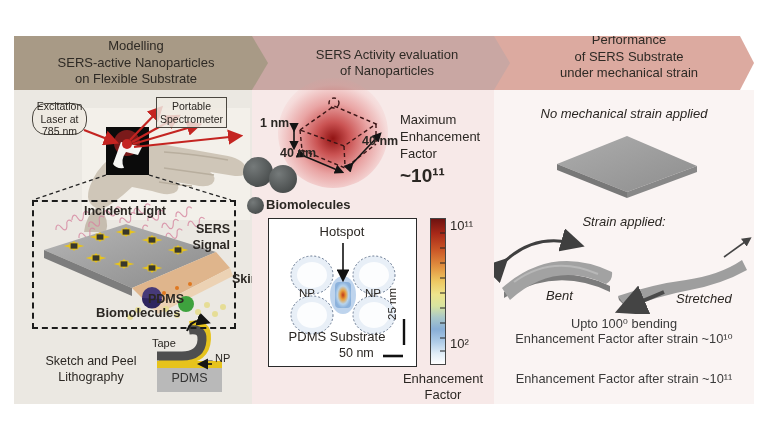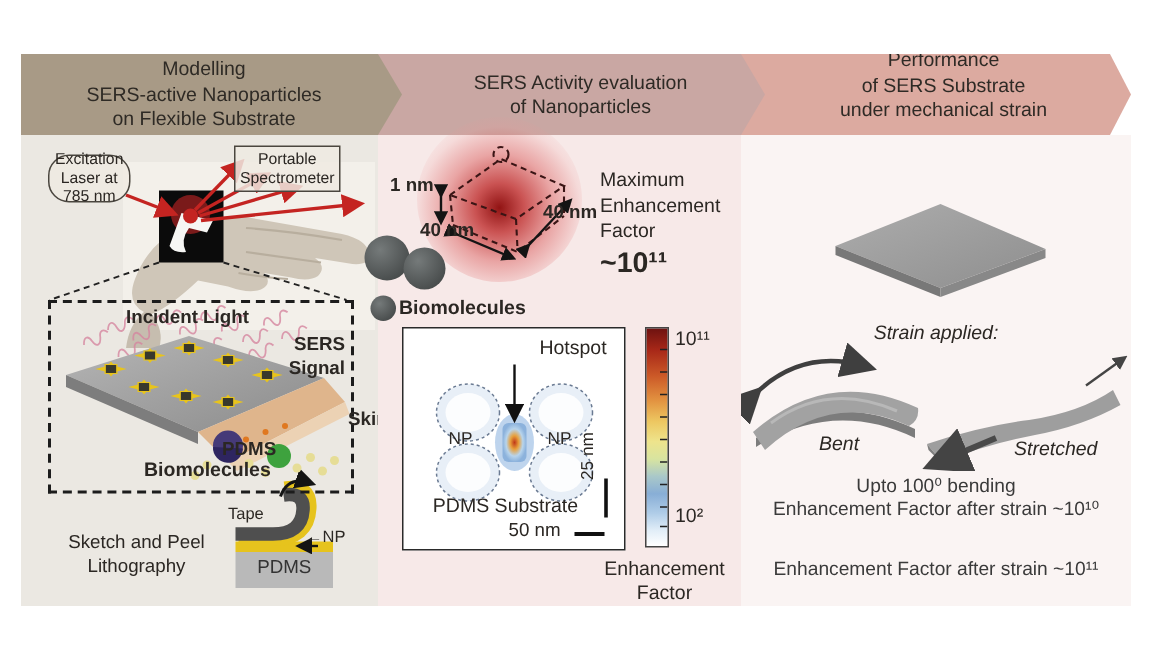--- a/index.html
+++ b/index.html
@@ -266,21 +266,21 @@
             <ellipse cx="105" cy="56" rx="15" ry="13"></ellipse>
                 <ellipse cx="105" cy="96" rx="15" ry="13"></ellipse>
           </g>
         </g>
         <ellipse cx="74" cy="76" rx="13" ry="19" fill="rgba(110,160,215,0.45)"></ellipse>
         <rect x="66" y="63" width="16" height="26" rx="4" fill="url(#hotG)"></rect>
         <line x1="74" y1="24" x2="74" y2="60" stroke="#111" stroke-width="1.6" marker-end="url(#blkA2)"></line>
         <line x1="135" y1="100" x2="135" y2="126" stroke="#111" stroke-width="2.4"></line>
         <line x1="114" y1="137" x2="134" y2="137" stroke="#111" stroke-width="2.6"></line>
       </svg>
-      <div class="abs" style="left:0;top:5px;width:146px;text-align:center;font-size:13px;margin-left:40px;">Hotspot</div>
+      <div class="abs" style="left:0;top:5px;width:146px;text-align:center;font-size:13px;">Hotspot</div>
       <div class="abs" style="left:30px;top:68px;font-size:11.5px;">NP</div>
       <div class="abs" style="left:96px;top:68px;font-size:11.5px;">NP</div>
       <div class="abs vtext" style="left:117px;top:55px;height:46px;font-size:11.5px;">25 nm</div>
       <div class="abs" style="left:8px;top:110px;width:120px;text-align:center;font-size:13px;">PDMS Substrate</div>
       <div class="abs" style="left:70px;top:127px;font-size:12.5px;">50 nm</div>
     </div>
 
     <div class="cbar">
       <svg width="14" height="145" viewBox="0 0 14 145">
         <g stroke="#222" stroke-width="1">
@@ -297,20 +297,21 @@
       </svg>
     </div>
     <div class="abs" style="left:198px;top:128px;font-size:13px;">10¹¹</div>
     <div class="abs" style="left:198px;top:246px;font-size:13px;">10²</div>
     <div class="abs pre" style="left:140px;top:281px;width:102px;text-align:center;font-size:13px;line-height:1.25;">Enhancement
 Factor</div>
   </div>
 
   <div class="panel p3">
 
+    <div class="abs ctr it" style="top:16px;font-size:13px;">No mechanical strain applied</div>
 
     <svg class="abs" style="left:58px;top:38px;" width="150" height="76" viewBox="0 0 150 76">
       <defs>
         <linearGradient id="flatG" x1="0" y1="0" x2="1" y2="1">
           <stop offset="0" stop-color="#adadad"></stop>
               <stop offset="1" stop-color="#8e8e8e"></stop>
         </linearGradient>
       </defs>
       <polygon points="5,36 75,8 145,38 75,64" fill="url(#flatG)"></polygon>
       <polygon points="5,36 75,64 75,70 5,42" fill="#787878"></polygon>

